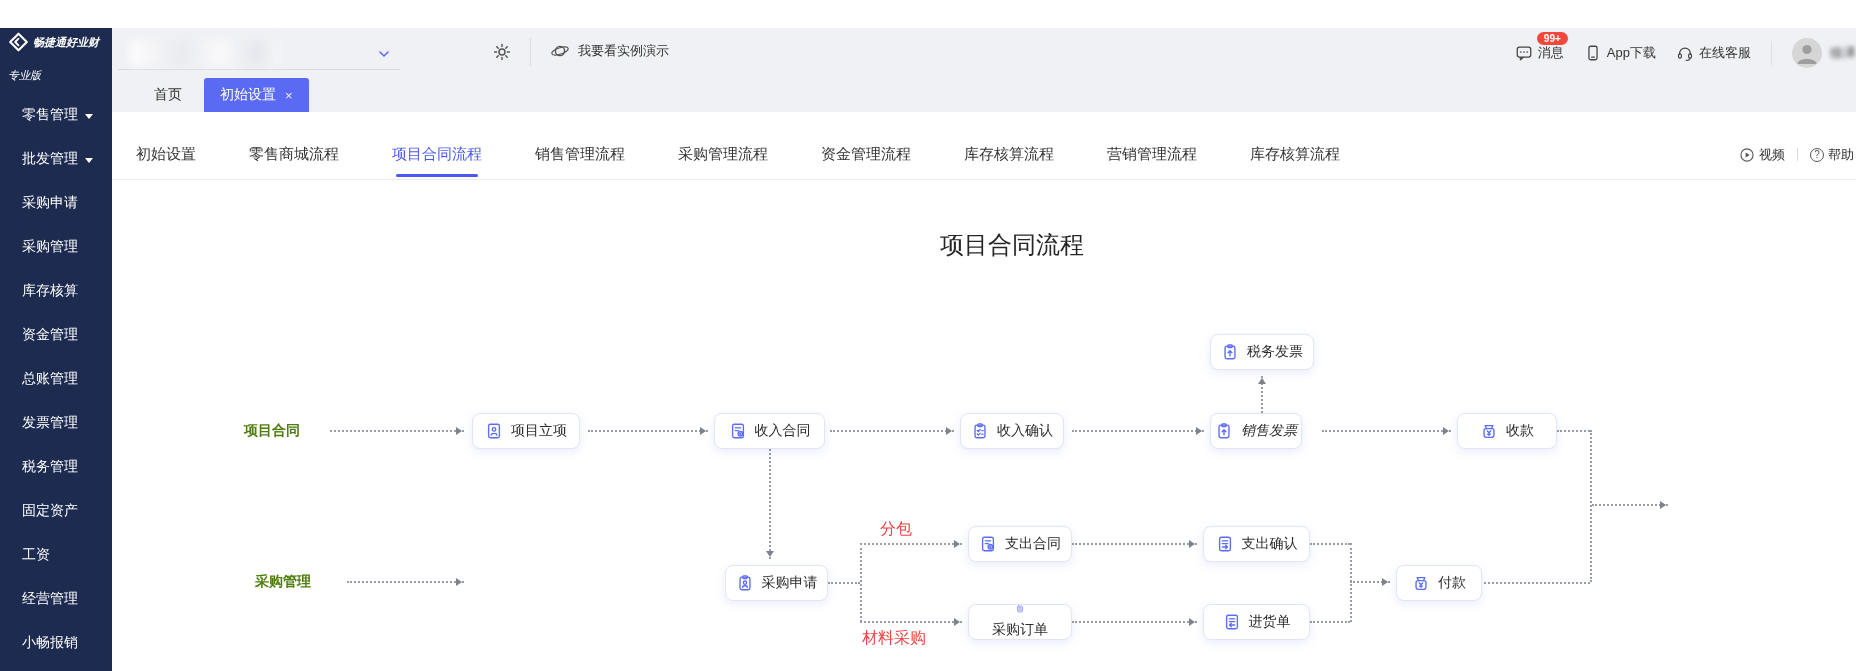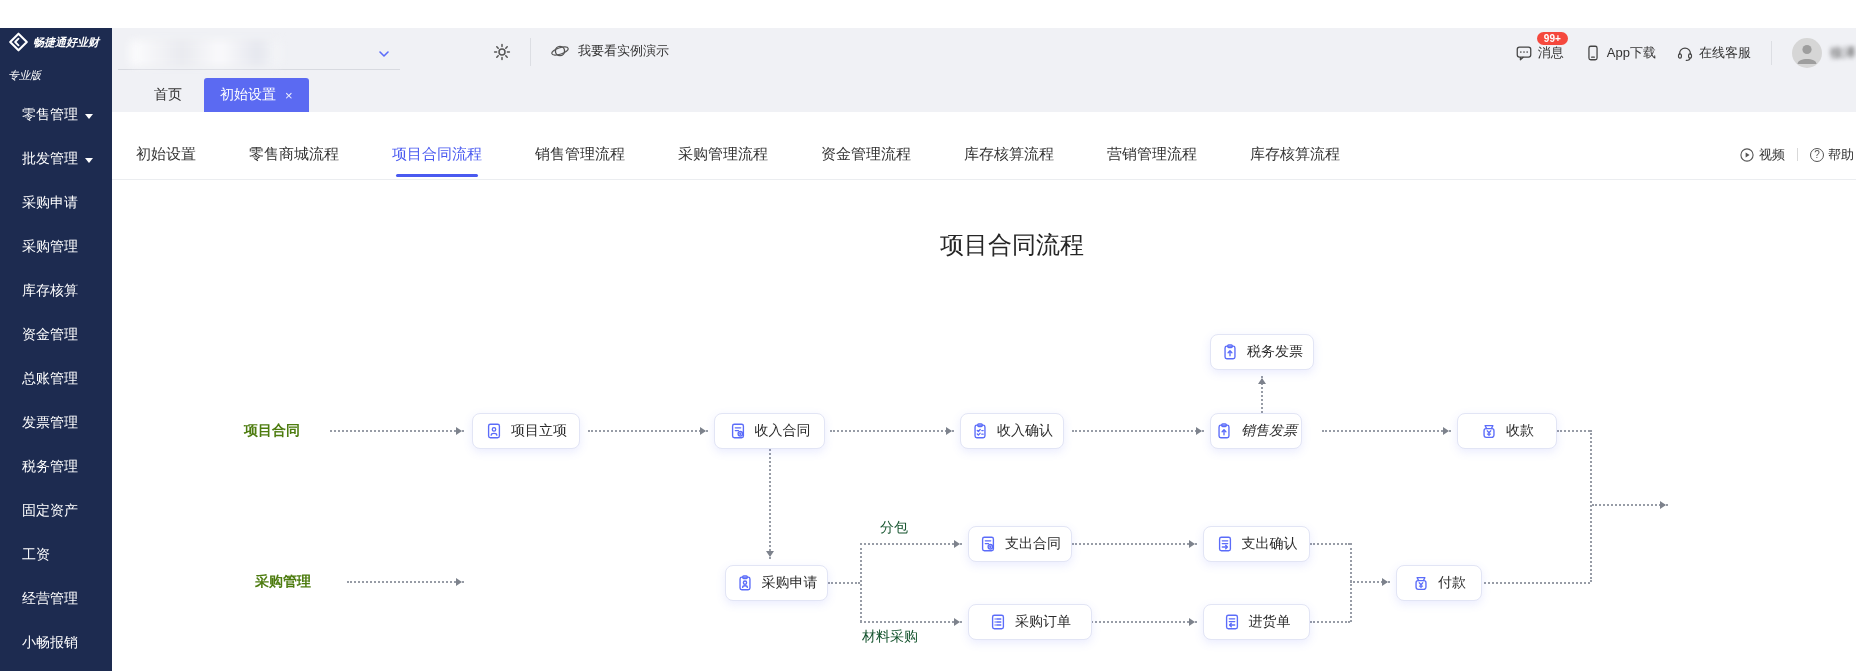--- a/index.html
+++ b/index.html
@@ -64,21 +64,21 @@
                 font-size:13px; color:#333; white-space:nowrap; }
   .nav2-link { display:flex; align-items:center; gap:4px; cursor:pointer; }
   .nav2-div { width:1px; height:13px; background:#d9d9d9; margin:0 4px; }
   .qmark { width:14px; height:14px; border:1px solid #555; border-radius:50%; font-size:10px;
            display:flex; align-items:center; justify-content:center; color:#555; }
 
   
   .flow { position:absolute; left:0; top:69px; width:1744px; height:490px; }
   .flow-title { position:absolute; left:828px; top:48px; font-size:24px; color:#262626; font-weight:500; }
   .row-label { position:absolute; font-size:14px; font-weight:bold; color:#4d7c0f; }
-  .branch-label { position:absolute; font-size:14px; color:#14532d; }
+  .branch-label { position:absolute; font-size:16px; color:#ef4444; }
   .node { position:absolute; height:36px; background:#fff; border:1px solid #e2e5f5; border-radius:8px;
           display:flex; align-items:center; justify-content:center; gap:8px;
           box-shadow:0 3px 10px rgba(93,108,245,.13); font-size:14px; color:#2b2b2b; cursor:pointer;
           white-space:nowrap; }
   .node.small { font-size:13px; gap:6px; }
   .nicon { width:18px; height:18px; stroke:#5b6cf9; fill:none; stroke-width:1.5; stroke-linecap:round; stroke-linejoin:round; }
 
   .hl { position:absolute; border-top:2px dotted #979ca6; height:0; }
   .vl { position:absolute; border-left:2px dotted #979ca6; width:0; }
   .ar::after { content:""; position:absolute; right:-2px; top:-5px;
@@ -388,21 +388,21 @@
             <use href="#sym-doc-gear"></use>
           </svg>
         <span>支出合同</span>
       </div>
       <div class="node" style="left:1091px; top:345px; width:107px;">
         <svg class="nicon">
             <use href="#sym-doc-arrow-right"></use>
           </svg>
         <span>支出确认</span>
       </div>
-      <div class="node" style="left:856px; top:423px; width:124px;">
+      <div class="node" style="left:856px; top:423px; width:104px;flex-direction:column;">
         <svg class="nicon">
             <use href="#sym-doc-list"></use>
           </svg>
         <span>采购订单</span>
       </div>
       <div class="node" style="left:1091px; top:423px; width:107px;">
         <svg class="nicon">
             <use href="#sym-doc-arrow-left"></use>
           </svg>
         <span>进货单</span>

